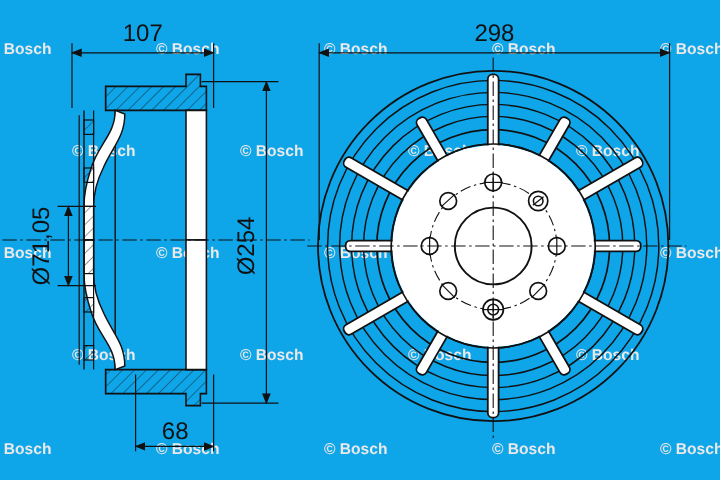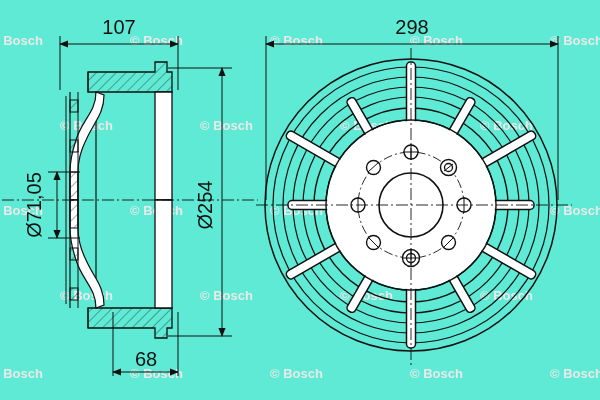--- a/index.html
+++ b/index.html
@@ -1,18 +1,18 @@
 <!DOCTYPE html>
 <html><head>
 <meta charset="utf-8">
 <style>
   html,body{margin:0;padding:0;background:#ffffff;}
   body{width:600px;height:400px;overflow:hidden;
        font-family:"Liberation Sans",sans-serif;}
-  #sheet{position:relative;width:600px;height:400px;background:#5eead4;}
+  #sheet{position:relative;width:600px;height:400px;background:#0ea5e9;}
   svg{display:block;}
   .wm{fill:#e9e9e9;font-family:"Liberation Sans",sans-serif;
       font-size:13px;font-weight:700;}
   .dimtxt{font-family:"Liberation Sans",sans-serif;font-size:20px;fill:#111;}
   .ln{stroke:#111;fill:none;}
   .thin{stroke-width:1;}
   .med{stroke-width:1.2;}
   .hatch{stroke:#111;stroke-width:0.7;}
   .cl{stroke:#111;stroke-width:0.9;fill:none;
       stroke-dasharray:12 3 2 3;}

